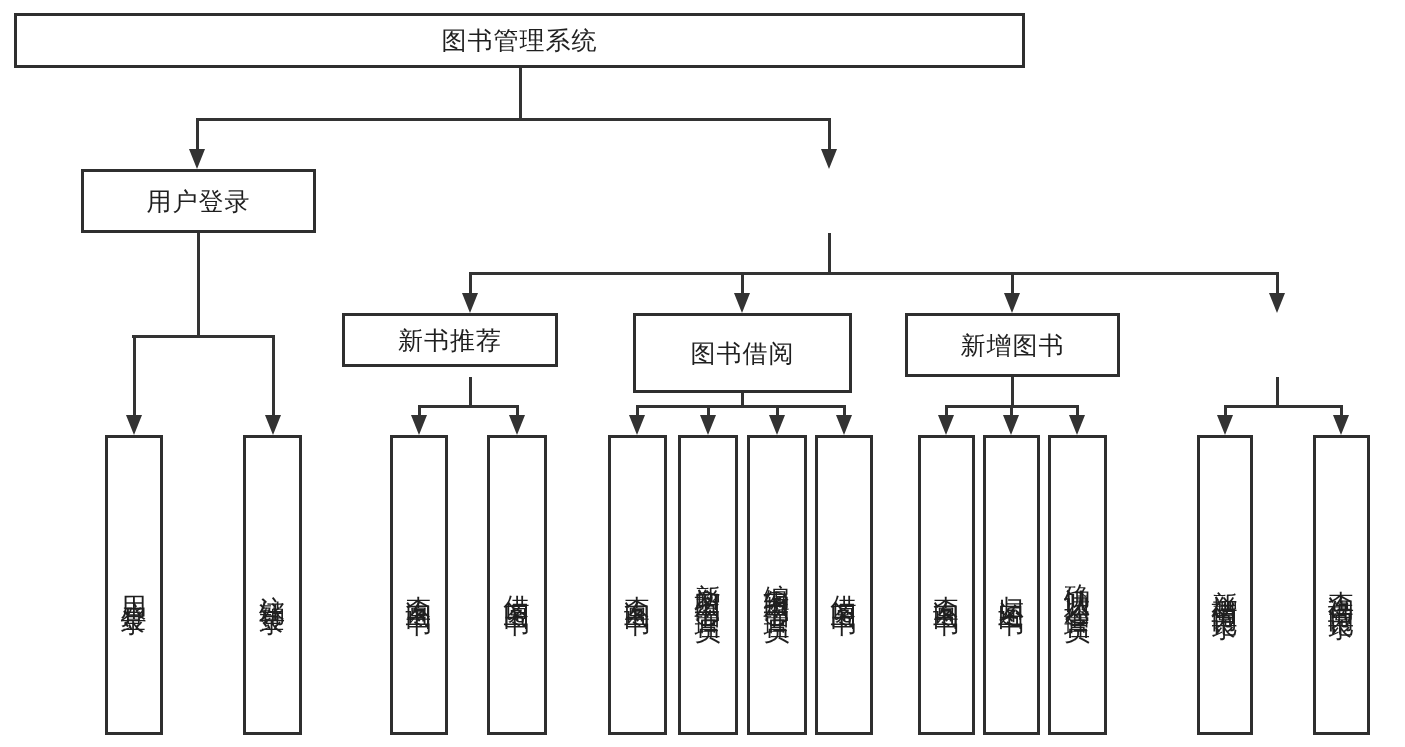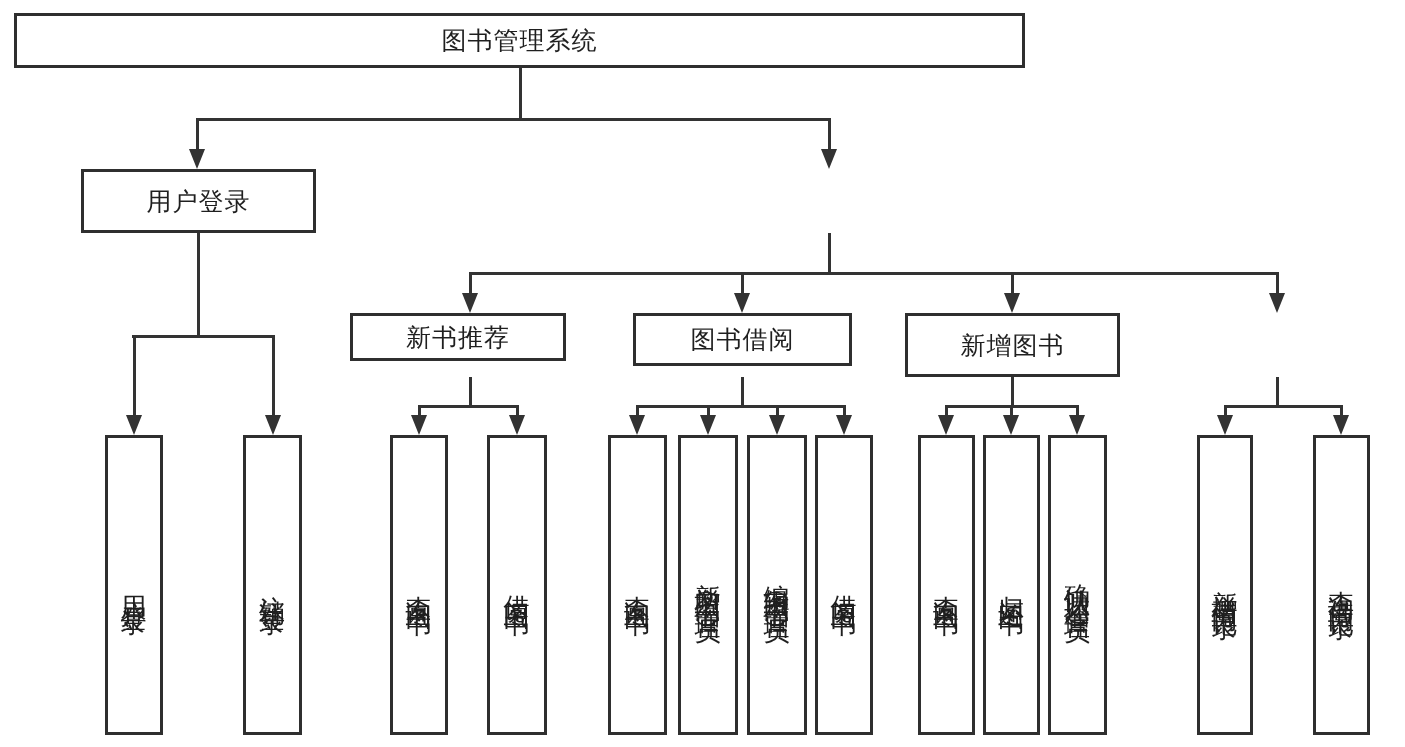--- a/index.html
+++ b/index.html
@@ -97,24 +97,24 @@
   <div class="arrow" style="left:1333px;top:415px"></div>
 
   <div class="hbox" style="left:14px;top:13px;width:1011px;height:55px">
     <span class="lbl">图书管理系统</span>
   </div>
 
   <div class="hbox" style="left:81px;top:169px;width:235px;height:64px">
     <span class="lbl">用户登录</span>
   </div>
 
-  <div class="hbox" style="left:350px;top:313px;width:216px;height:48px">
+  <div class="hbox" style="left:342px;top:313px;width:216px;height:54px">
     <span class="lbl">新书推荐</span>
   </div>
-  <div class="hbox" style="left:633px;top:313px;width:219px;height:53px">
+  <div class="hbox" style="left:633px;top:313px;width:219px;height:80px">
     <span class="lbl">图书借阅</span>
   </div>
   <div class="hbox" style="left:905px;top:313px;width:215px;height:64px">
     <span class="lbl">新增图书</span>
   </div>
 
   <div class="vbox" style="left:105px;top:435px;width:58px;height:300px">
     <span class="vlbl">用户登录</span>
   </div>
   <div class="vbox" style="left:243px;top:435px;width:59px;height:300px">

